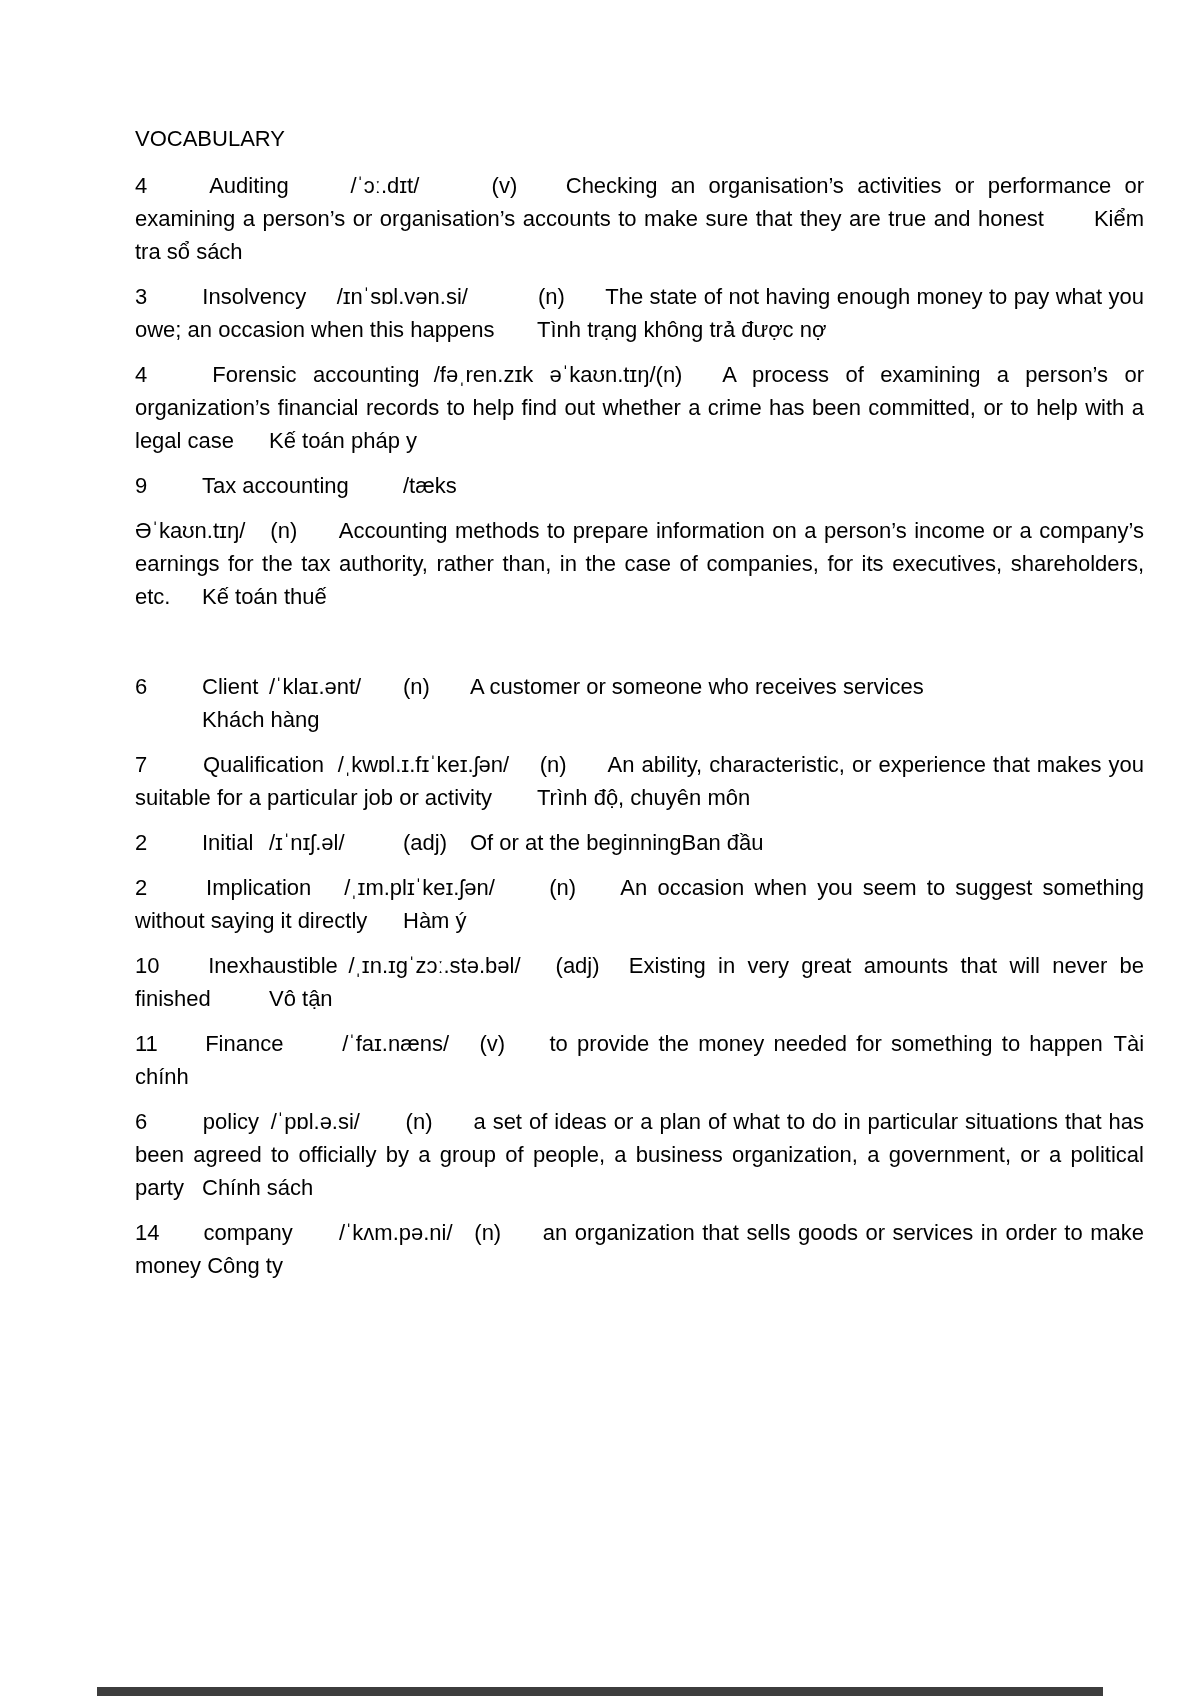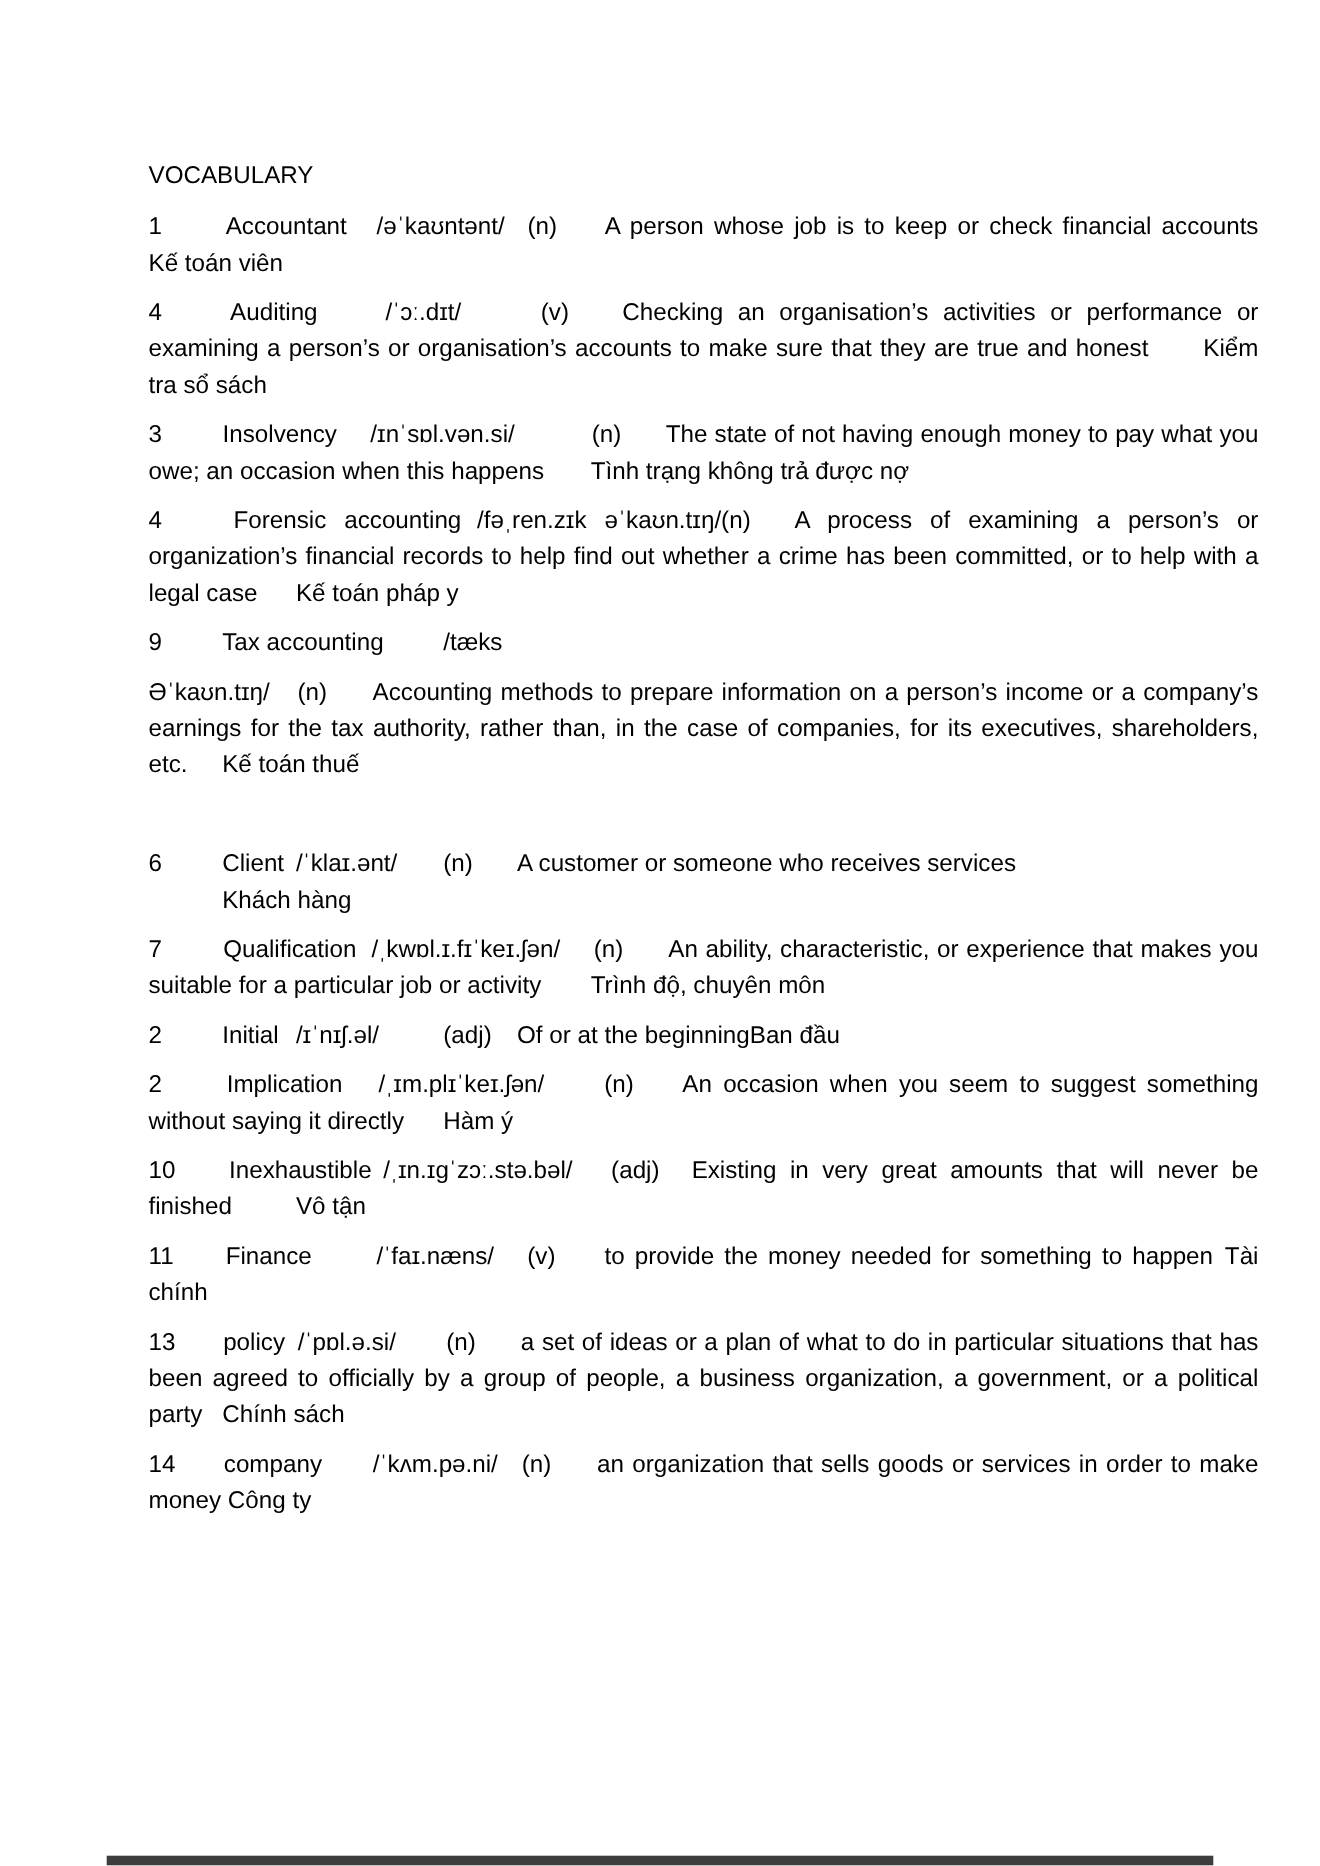--- a/index.html
+++ b/index.html
@@ -13,21 +13,20 @@
     position: relative;
     font-family: "Liberation Sans", "DejaVu Sans", sans-serif;
     color: #000000;
     overflow: hidden;
   }
   .page {
     position: absolute;
     inset: 0;
     padding: 122px 56px 0 135px;
     box-sizing: border-box;
-    margin-top: 20px;
   }
   .doc-title {
     font-size: 22px;
     font-weight: 400;
     line-height: 33px;
     margin: 0 0 14px 0;
   }
   .para {
     font-size: 22px;
     line-height: 33px;
@@ -49,21 +48,20 @@
   }
 </style>
 </head>
 <body>
 
 <div class="page">
   <h1 class="doc-title">VOCABULARY</h1>
 
   <div class="paragraphs">
 
-      <p class="para">1	Accountant	/əˈkaʊntənt/	(n)	A person whose job is to keep or check financial accounts	Kế toán viên</p>
 
       <p class="para">4	Auditing	/ˈɔː.dɪt/	(v)	Checking an organisation’s activities or performance or examining a person’s or organisation’s accounts to make sure that they are true and honest	Kiểm tra sổ sách</p>
 
       <p class="para">3	Insolvency	/ɪnˈsɒl.vən.si/	(n)	The state of not having enough money to pay what you owe; an occasion when this happens	Tình trạng không trả được nợ</p>
 
       <p class="para">4	Forensic accounting	/fəˌren.zɪk əˈkaʊn.tɪŋ/(n)	A process of examining a person’s or organization’s financial records to help find out whether a crime has been committed, or to help with a legal case	Kế toán pháp y</p>
 
       <p class="para">9	Tax accounting	/tæks</p>
 
       <p class="para">Əˈkaʊn.tɪŋ/	(n)	Accounting methods to prepare information on a person’s income or a company’s earnings for the tax authority, rather than, in the case of companies, for its executives, shareholders, etc.	Kế toán thuế</p>
@@ -77,19 +75,19 @@
 
       <p class="para">2	Initial	/ɪˈnɪʃ.əl/	(adj)	Of or at the beginningBan đầu</p>
 
       <p class="para">2	Implication	/ˌɪm.plɪˈkeɪ.ʃən/	(n)	An occasion when you seem to suggest something without saying it directly	Hàm ý</p>
 
       <p class="para">10	Inexhaustible	/ˌɪn.ɪɡˈzɔː.stə.bəl/	(adj)	Existing in very great amounts that will never be finished	Vô tận</p>
 
       <p class="para">11	Finance	/ˈfaɪ.næns/	(v)	to provide the money needed for something to happen	Tài chính</p>
 
 
-      <p class="para">13	policy	/ˈpɒl.ə.si/	(n)	a set of ideas or a plan of what to do in particular situations that has been agreed to officially by a group of people, a business organization, a government, or a political party	Chính sách</p>
+      <p class="para">6	policy	/ˈpɒl.ə.si/	(n)	a set of ideas or a plan of what to do in particular situations that has been agreed to officially by a group of people, a business organization, a government, or a political party	Chính sách</p>
 
       <p class="para">14	company	/ˈkʌm.pə.ni/	(n)	an organization that sells goods or services in order to make money Công ty</p>
     </div>
 
   <div class="page-edge"></div>
 </div>
 
 </body></html>

